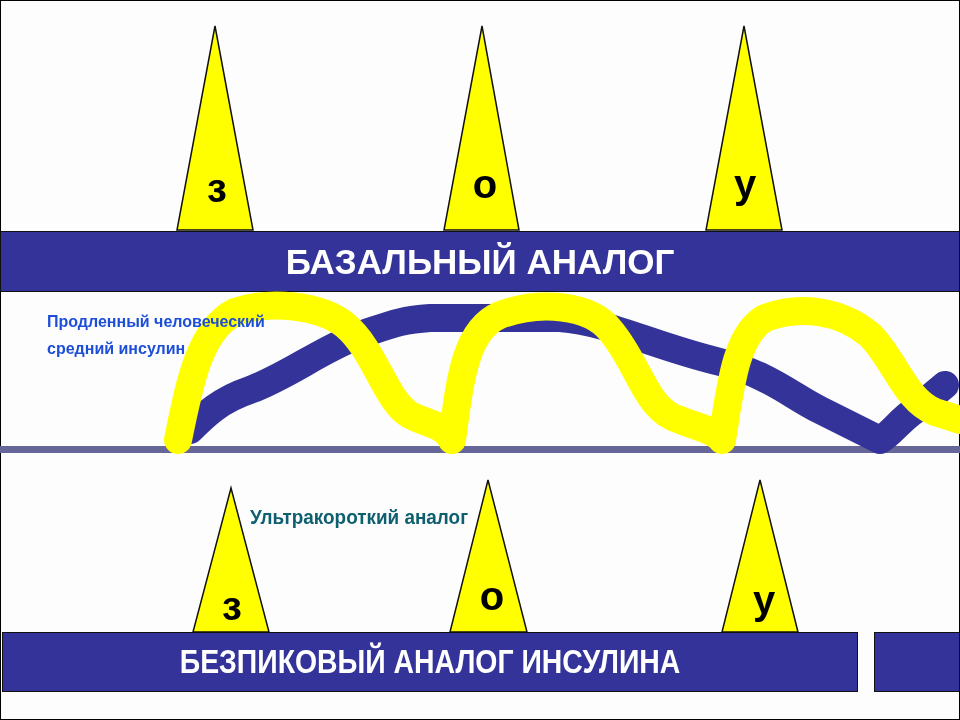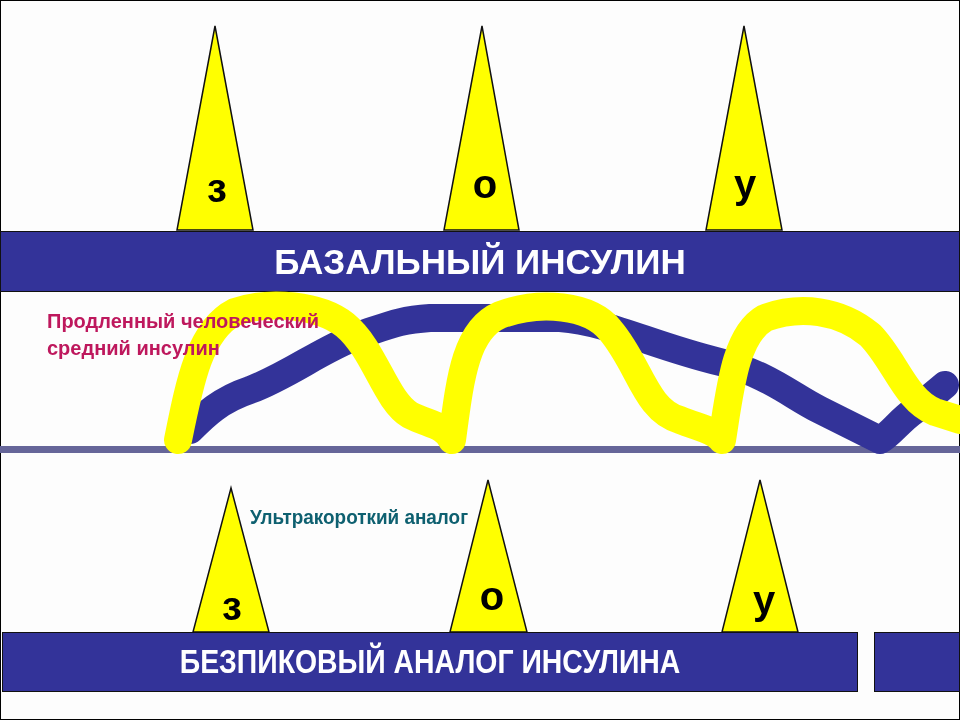--- a/index.html
+++ b/index.html
@@ -22,22 +22,22 @@
   .band-tail { left: 874px; top: 632px; width: 86px; height: 60px; }
   .baseline {
     position: absolute; left: 0; top: 446px; width: 960px; height: 7px; background: #666699;
   }
   svg.layer { position: absolute; left: 0; top: 0; }
   .tri-label {
     position: absolute; font-weight: bold; color: #000; font-size: 40px;
     transform: translateX(-50%); line-height: 1;
   }
   .lbl-nph {
-    position: absolute; left: 47px; top: 308px; font-size: 20px; font-weight: bold;
-    color: #be185d; line-height: 27px; white-space: pre-line;
+    position: absolute; left: 47px; top: 308px; font-size: 16px; font-weight: bold;
+    color: #1d4ed8; line-height: 27px; white-space: pre-line;
   }
   .lbl-ultra {
     position: absolute; left: 250px; top: 506px; font-size: 21px; font-weight: bold;
     color: #0e6070; line-height: 1; transform: scaleX(0.9); transform-origin: left;
   }
 </style>
 </head>
 <body>
 
 <div class="frame"></div>
@@ -45,21 +45,21 @@
 <svg class="layer" width="960" height="720">
   <polygon points="215,26 177,230 253,230" fill="#ffff00" stroke="#111" stroke-width="1.5"></polygon>
   <polygon points="482,26 444,230 519,230" fill="#ffff00" stroke="#111" stroke-width="1.5"></polygon>
   <polygon points="744,26 706,230 782,230" fill="#ffff00" stroke="#111" stroke-width="1.5"></polygon>
 </svg>
 <div class="tri-label" style="left:217px; top:168px;">з</div>
 <div class="tri-label" style="left:485px; top:164px;">о</div>
 <div class="tri-label" style="left:745px; top:164px;">у</div>
 
 <div class="band band-top">
-  <span>БАЗАЛЬНЫЙ ИНСУЛИН</span>
+  <span>БАЗАЛЬНЫЙ АНАЛОГ</span>
 </div>
 
 <div class="baseline"></div>
 
 <svg class="layer" width="960" height="720">
   <path d="M190,430 C205,415 220,400 250,390 C290,375 320,350 360,335 C390,325 400,320 430,318 L560,318 C610,322 650,345 720,362 C770,375 790,395 820,410 C840,420 860,430 880,440 C890,435 900,420 915,410 L945,385" fill="none" stroke="#333399" stroke-width="28" stroke-linecap="round" stroke-linejoin="round"></path>
   <path d="M178,440 C190,380 200,330 235,312 C270,300 320,305 345,325 C375,350 385,400 410,415 C430,425 445,425 452,440 C460,380 465,330 500,315 C540,300 590,305 610,330 C640,365 645,410 680,420 C700,428 715,430 722,440 C730,390 735,335 765,318 C800,305 840,310 870,335 C895,360 905,400 935,412 L960,420" fill="none" stroke="#ffff00" stroke-width="28" stroke-linecap="round" stroke-linejoin="round"></path>
 </svg>
 
 <div class="lbl-nph">Продленный человеческий

